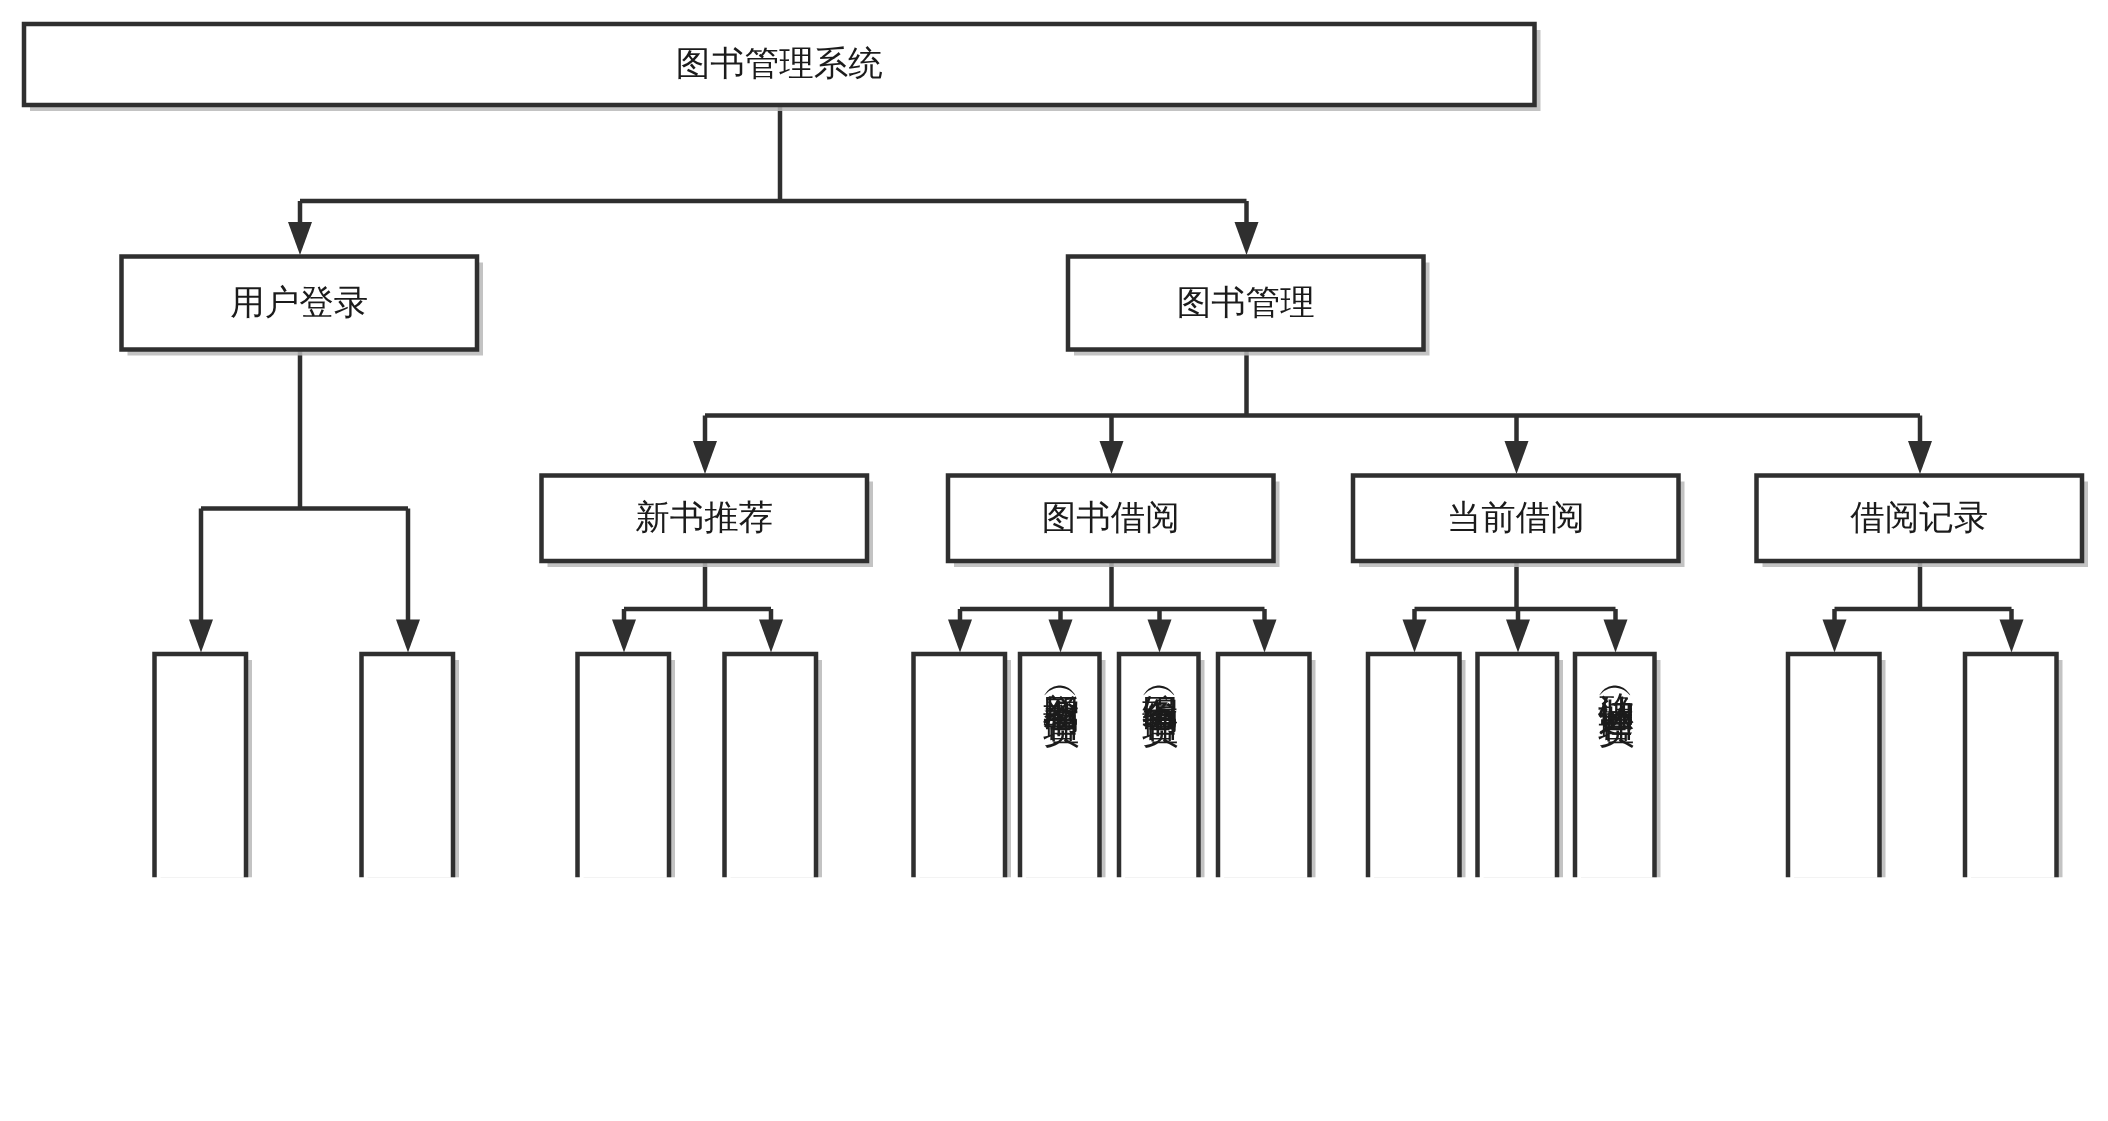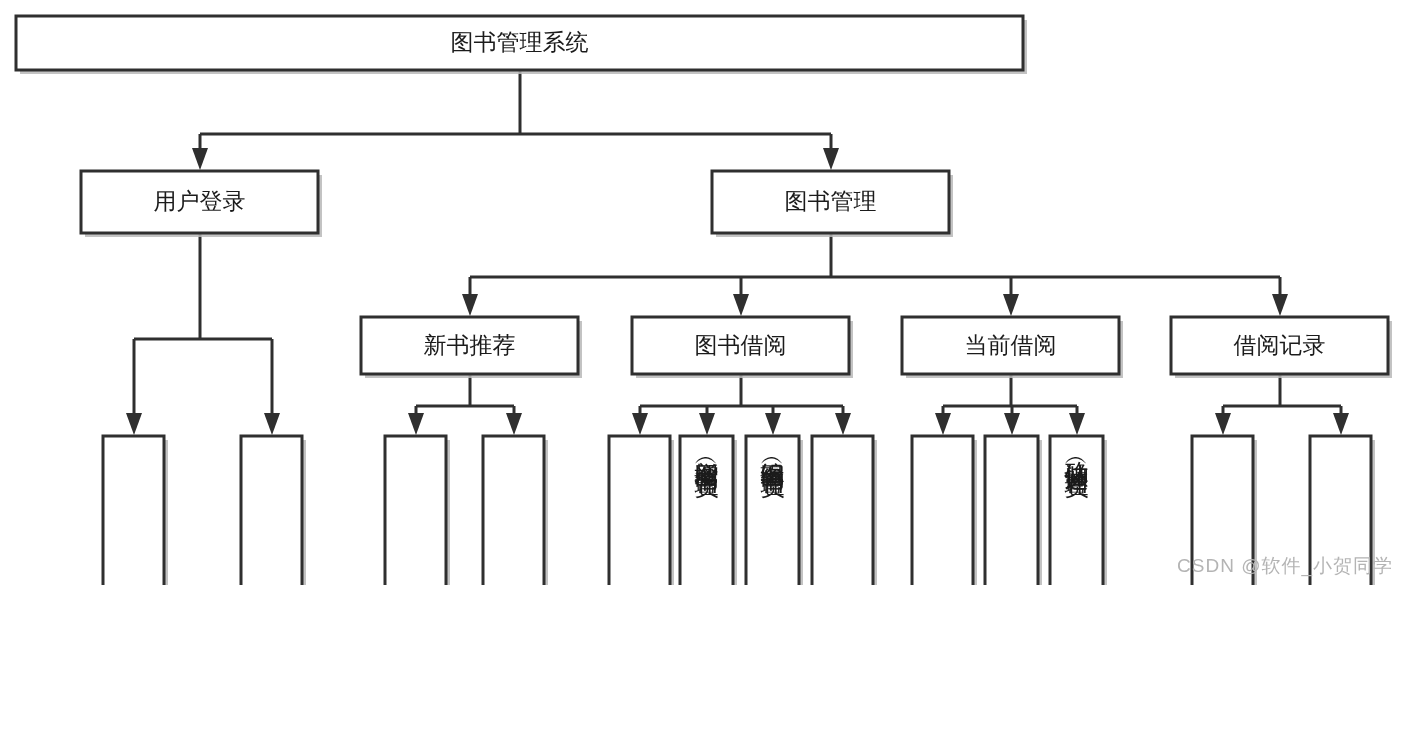--- a/index.html
+++ b/index.html
@@ -218,14 +218,13 @@
       <div class="vlabel-wrap top" style="left: 1050px; top: 436px; width: 53px; height: 301px;">
         <span class="node-label-v" style="position: static; padding-top: 6px;">确认归还（管理员）</span>
       </div>
       <div class="vlabel-wrap" style="left: 1192px; top: 436px; width: 61px; height: 301px;">
         <span class="node-label-v" style="position: static;">新增借阅记录</span>
       </div>
       <div class="vlabel-wrap" style="left: 1310px; top: 436px; width: 61px; height: 301px;">
         <span class="node-label-v" style="position: static;">查询借阅记录</span>
       </div>
     </div>
-  <div class="watermark">CSDN @软件_小贺同学</div>
 </div>
 
 </body></html>

